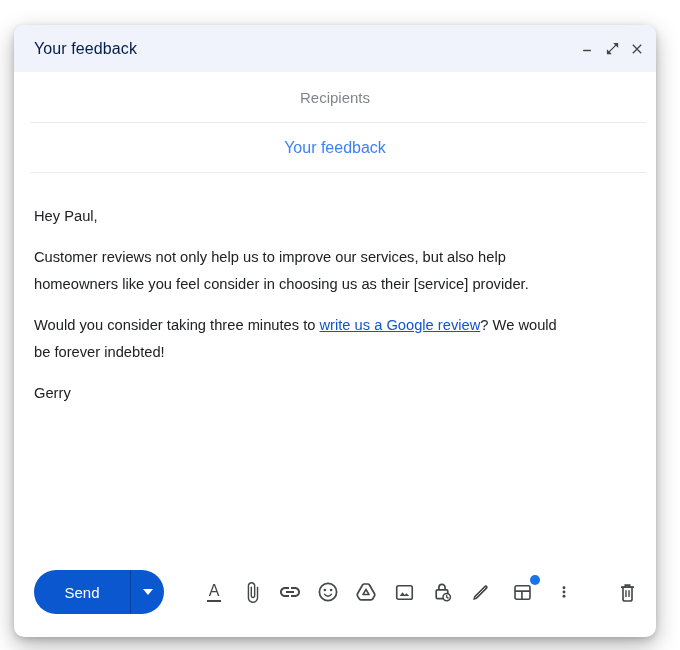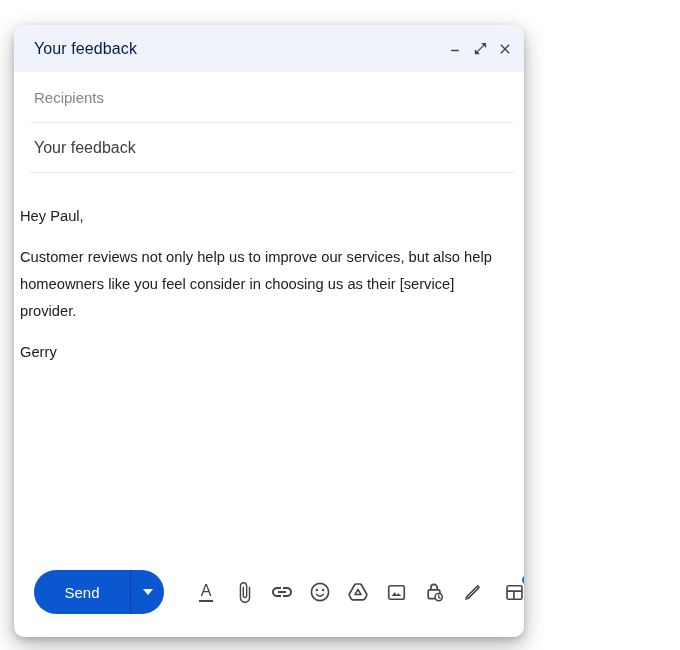--- a/index.html
+++ b/index.html
@@ -1,58 +1,59 @@
 <!DOCTYPE html>
 <html><head>
 <meta charset="utf-8">
 <style>
   html,body{margin:0;padding:0;}
   body{
     width:680px;height:650px;position:relative;overflow:hidden;
     background:#ffffff;font-family:"Liberation Sans",sans-serif;
   }
   .compose-window{
-    position:absolute;left:14px;top:25px;width:510px;height:612px;
+    position:absolute;left:14px;top:25px;width:642px;height:612px;
     background:#fff;border-radius:10px;overflow:hidden;
     box-shadow:0 8px 22px rgba(0,0,0,.30),0 2px 6px rgba(0,0,0,.16);
     display:flex;flex-direction:column;
   }
   
   .cw-header{
     flex:0 0 47px;background:#f0f3fb;display:flex;align-items:center;
     padding:0 9px 0 20px;
   }
   .cw-title{font-size:16px;font-weight:500;color:#041e49;letter-spacing:.1px;}
   .cw-controls{margin-left:auto;display:flex;align-items:center;gap:5px;}
   .hbtn{width:20px;height:20px;display:flex;align-items:center;justify-content:center;cursor:pointer;}
   .hbtn svg{display:block;}
   
   .field-row{display:flex;align-items:center;padding:0 20px;}
   .row-recipients{height:50px;}
   .row-subject{height:49px;}
   .field-row input{
     border:none;outline:none;width:100%;padding:0;background:transparent;
-    font-family:"Liberation Sans",sans-serif;color:#404040;
+    font-family:"Liberation Sans",sans-serif;color:#3b82f6;text-align:center;
   }
   .row-recipients input{font-size:15px;}
   .row-recipients input::placeholder{color:#80868b;opacity:1;}
   .row-subject input{font-size:16px;}
   .divider{border-top:1px solid #e9eaee;margin:0 10px 0 16px;}
   
   .cw-body{
-    flex:1 1 auto;padding:30px 26px 0 6px;font-size:14.7px;line-height:27px;
+    flex:1 1 auto;padding:30px 26px 0 20px;font-size:14.7px;line-height:27px;
     color:#202124;overflow:hidden;
   }
   .cw-body p{margin:0 0 14px 0;white-space:pre-line;}
   .cw-body p.closing{margin-top:41px;}
   .review-link{color:#1155cc;text-decoration:underline;cursor:pointer;}
   
   .cw-toolbar{
     flex:0 0 auto;display:flex;align-items:center;
     padding:23px 9px 23px 20px;
+    gap:8px;
   }
   .send-group{
     display:flex;height:44px;border-radius:22px;overflow:hidden;
     background:#0b57d0;flex:0 0 auto;
   }
   .send-main{
     width:96px;display:flex;align-items:center;justify-content:center;
     color:#fff;font-size:15px;font-weight:500;cursor:pointer;
   }
   .send-arrow{
@@ -116,20 +117,22 @@
 
   <div class="field-row row-subject">
     <input type="text" value="Your feedback" style="">
   </div>
   <div class="divider"></div>
 
   <div class="cw-body">
     <p>Hey Paul,</p>
     <p>Customer reviews not only help us to improve our services, but also help
 homeowners like you feel consider in choosing us as their [service] provider.</p>
+    <p><span>Would you consider taking three minutes to </span><a class="review-link">write us a Google review</a><span>? We would
+be forever indebted!</span></p>
     <p>Gerry</p>
   </div>
 
   <div class="cw-toolbar">
     <div class="send-group">
       <div class="send-main">
         <span>Send</span>
       </div>
       <div class="send-arrow">
         <span class="tri"></span>

